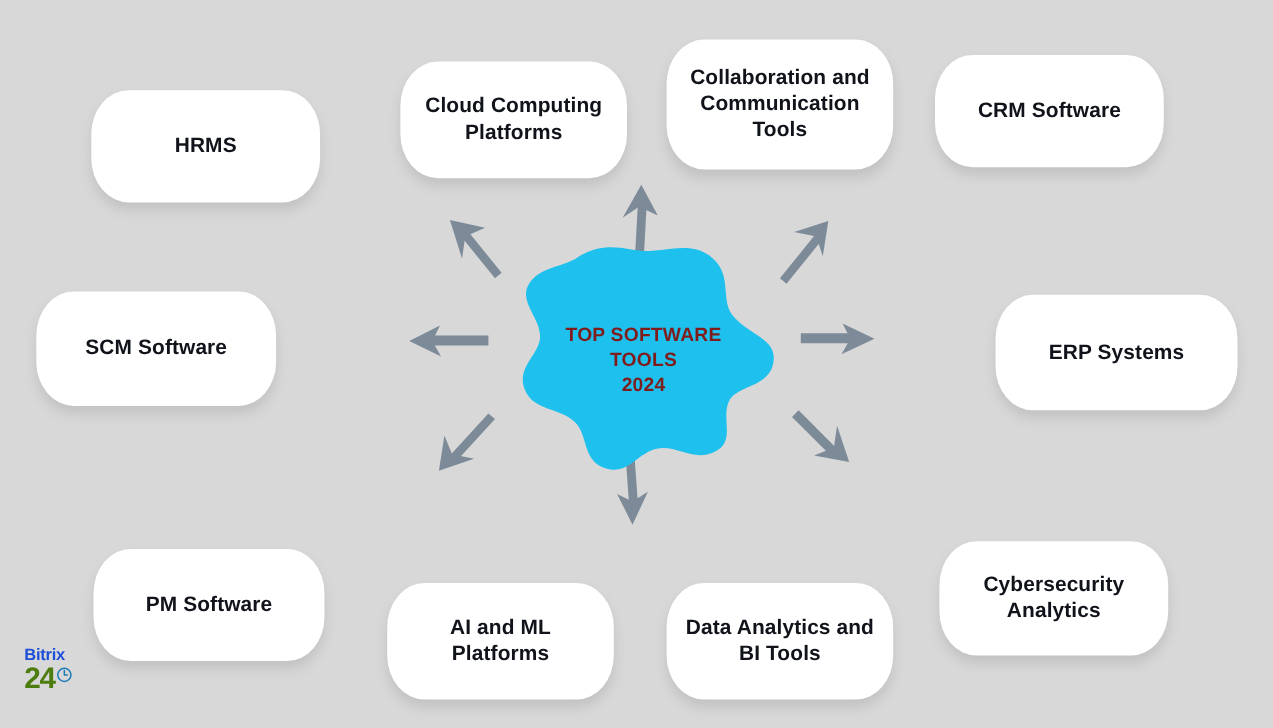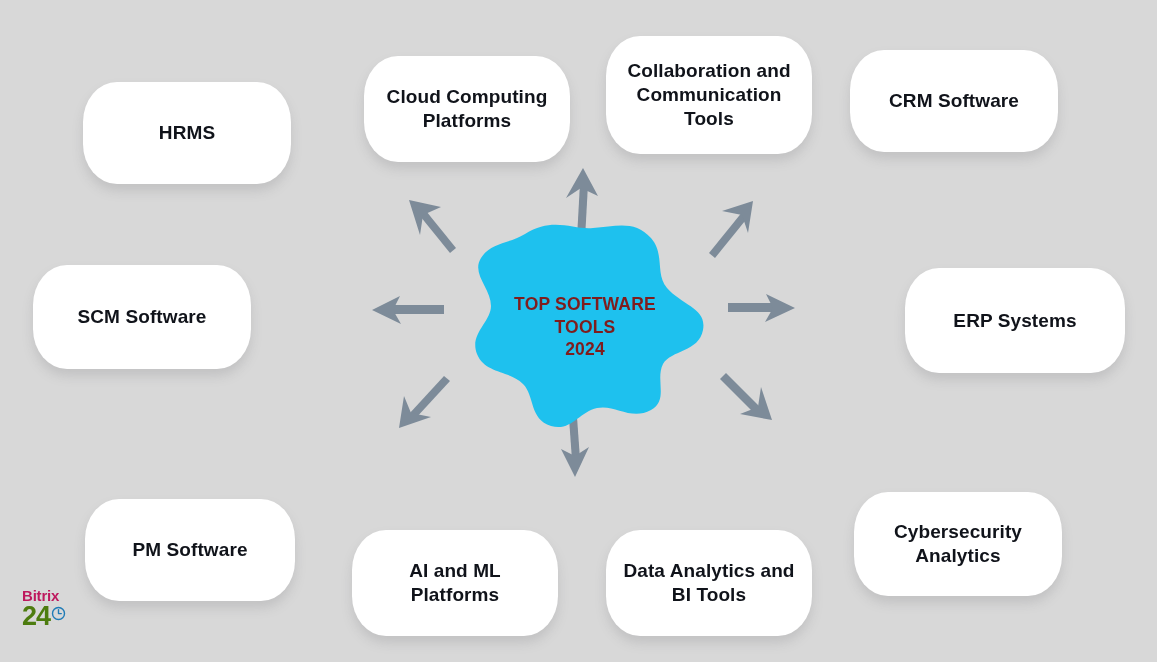--- a/index.html
+++ b/index.html
@@ -104,21 +104,21 @@
     left: 22px;
     top: 588px;
     width: 84px;
     height: 46px;
     line-height: 1;
   }
   #bitrix-word {
     display: block;
     font-size: 15px;
     font-weight: bold;
-    color: #be185d;
+    color: #1d4ed8;
     letter-spacing: -0.2px;
   }
   #bitrix-num-row {
     display: flex;
     align-items: flex-start;
     margin-top: 1px;
   }
   #bitrix-num {
     font-size: 27px;
     font-weight: bold;

